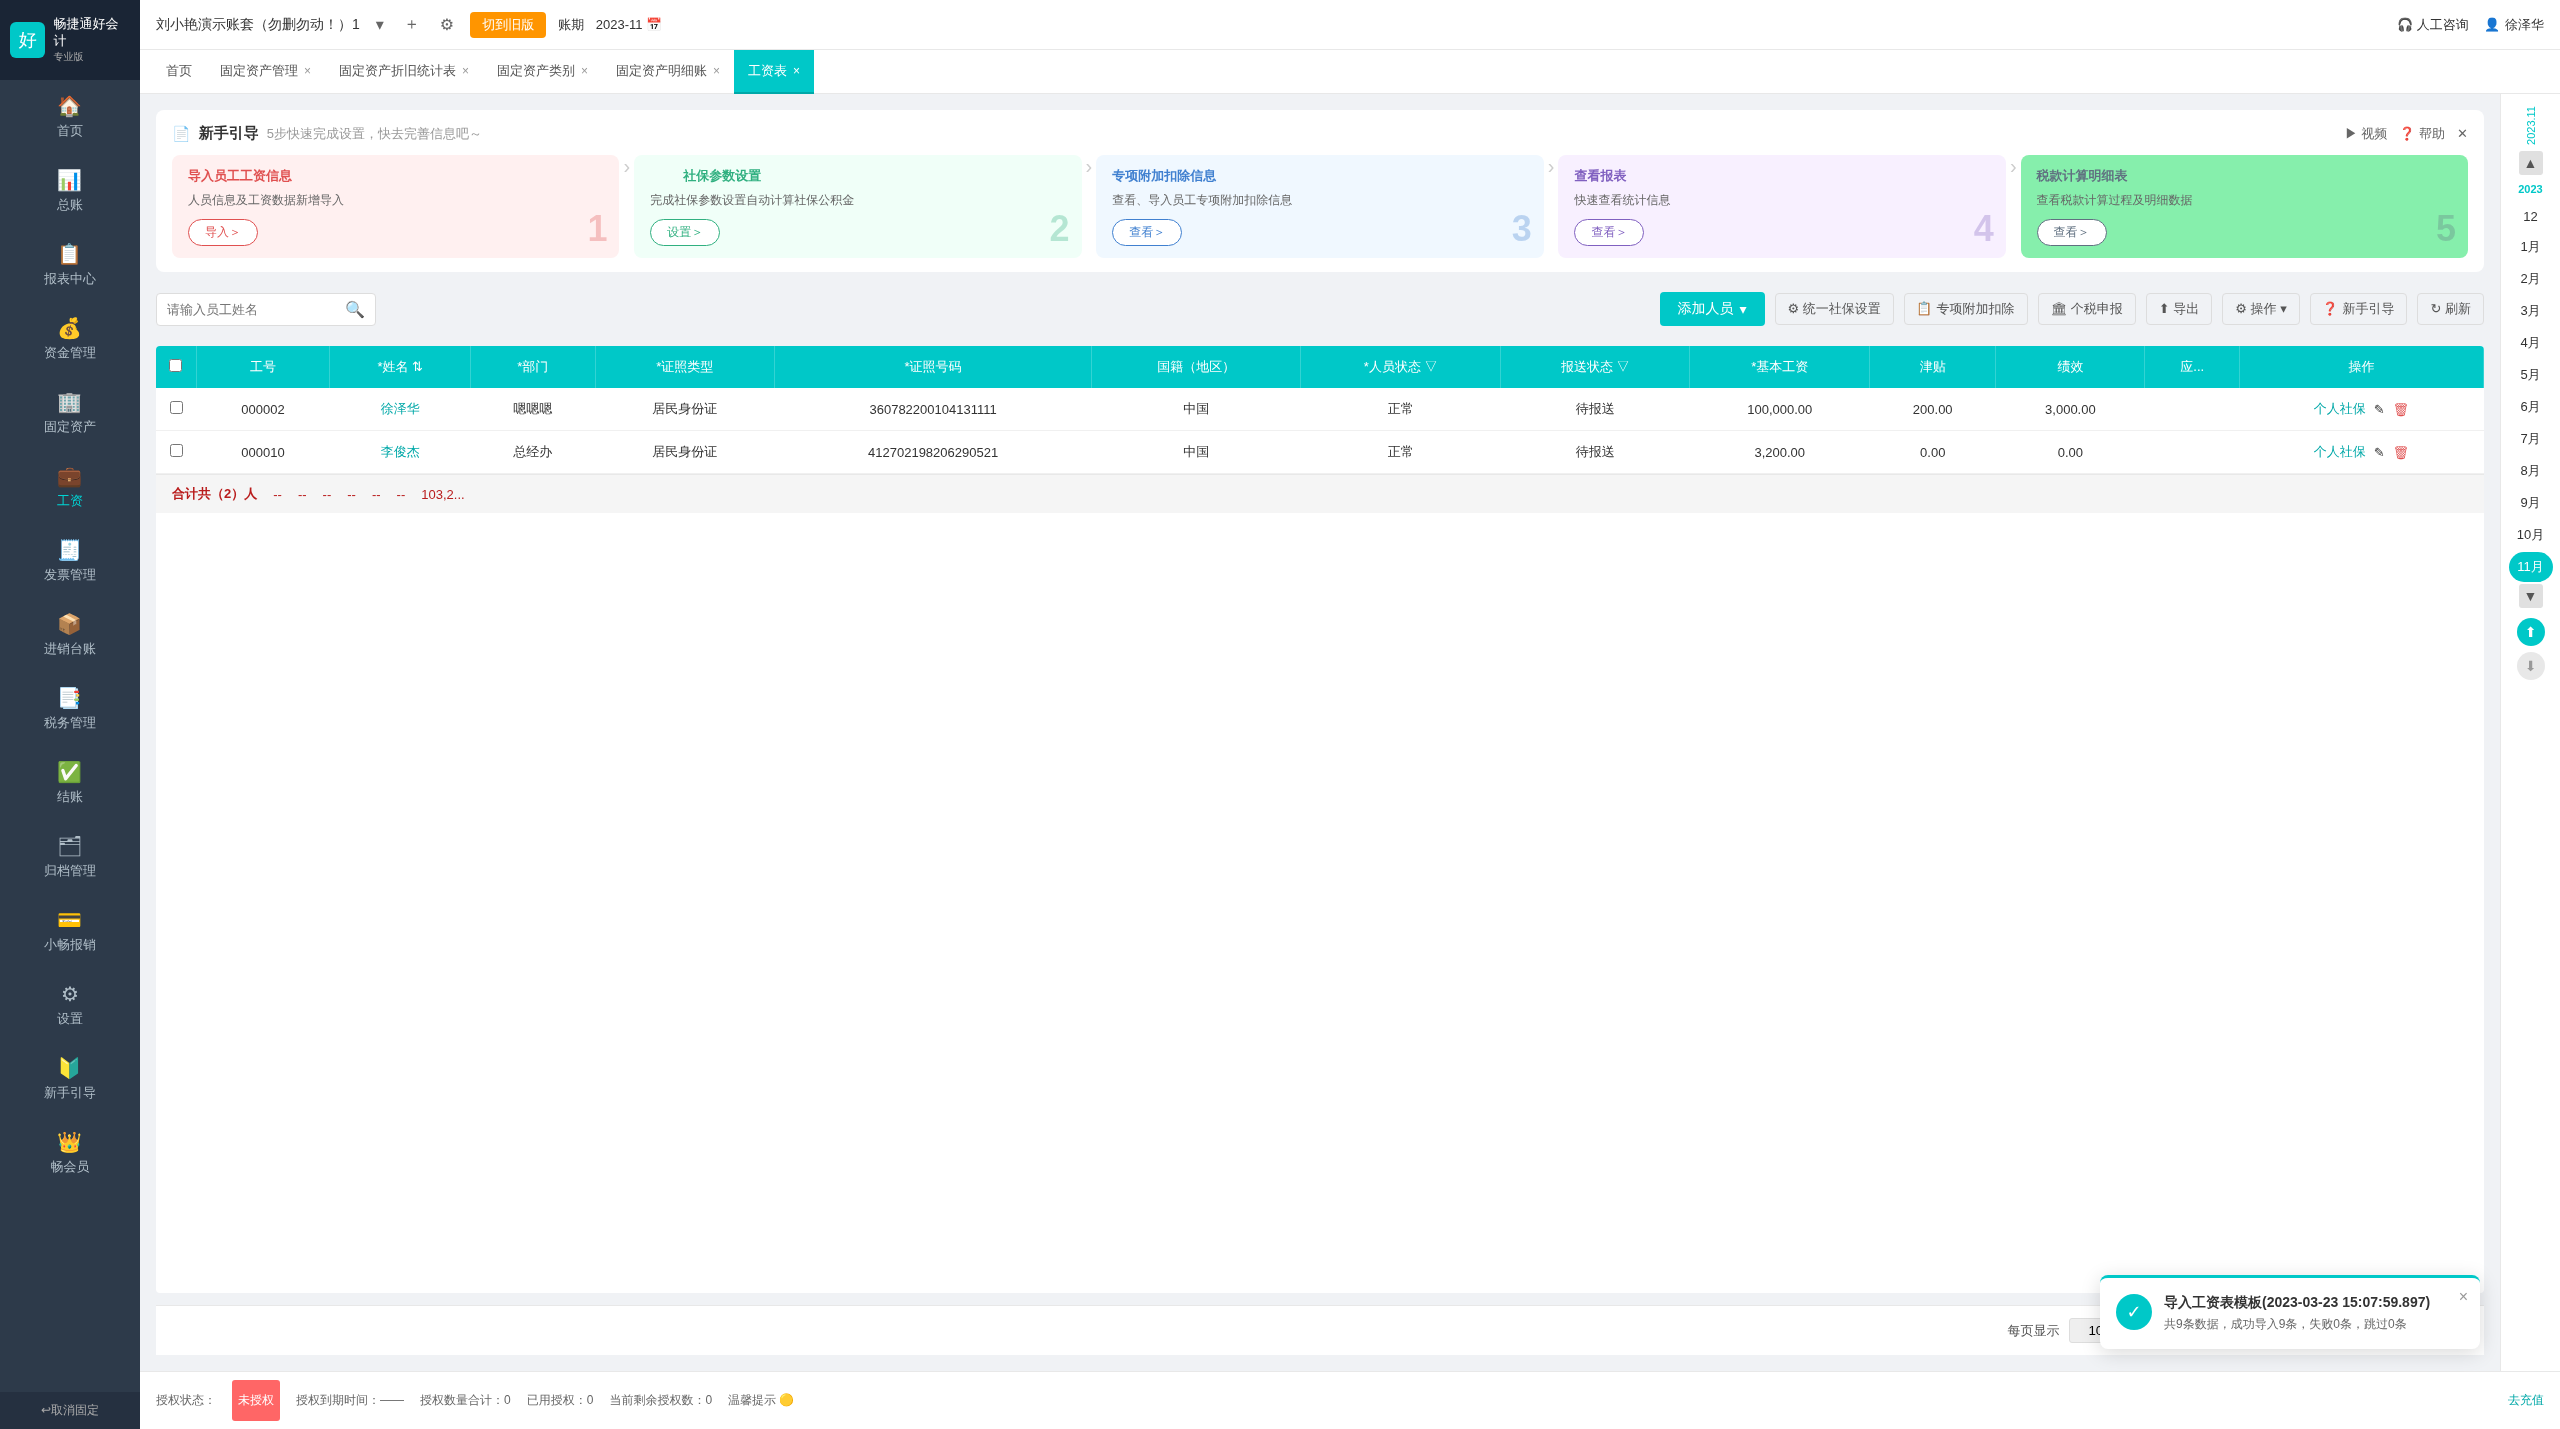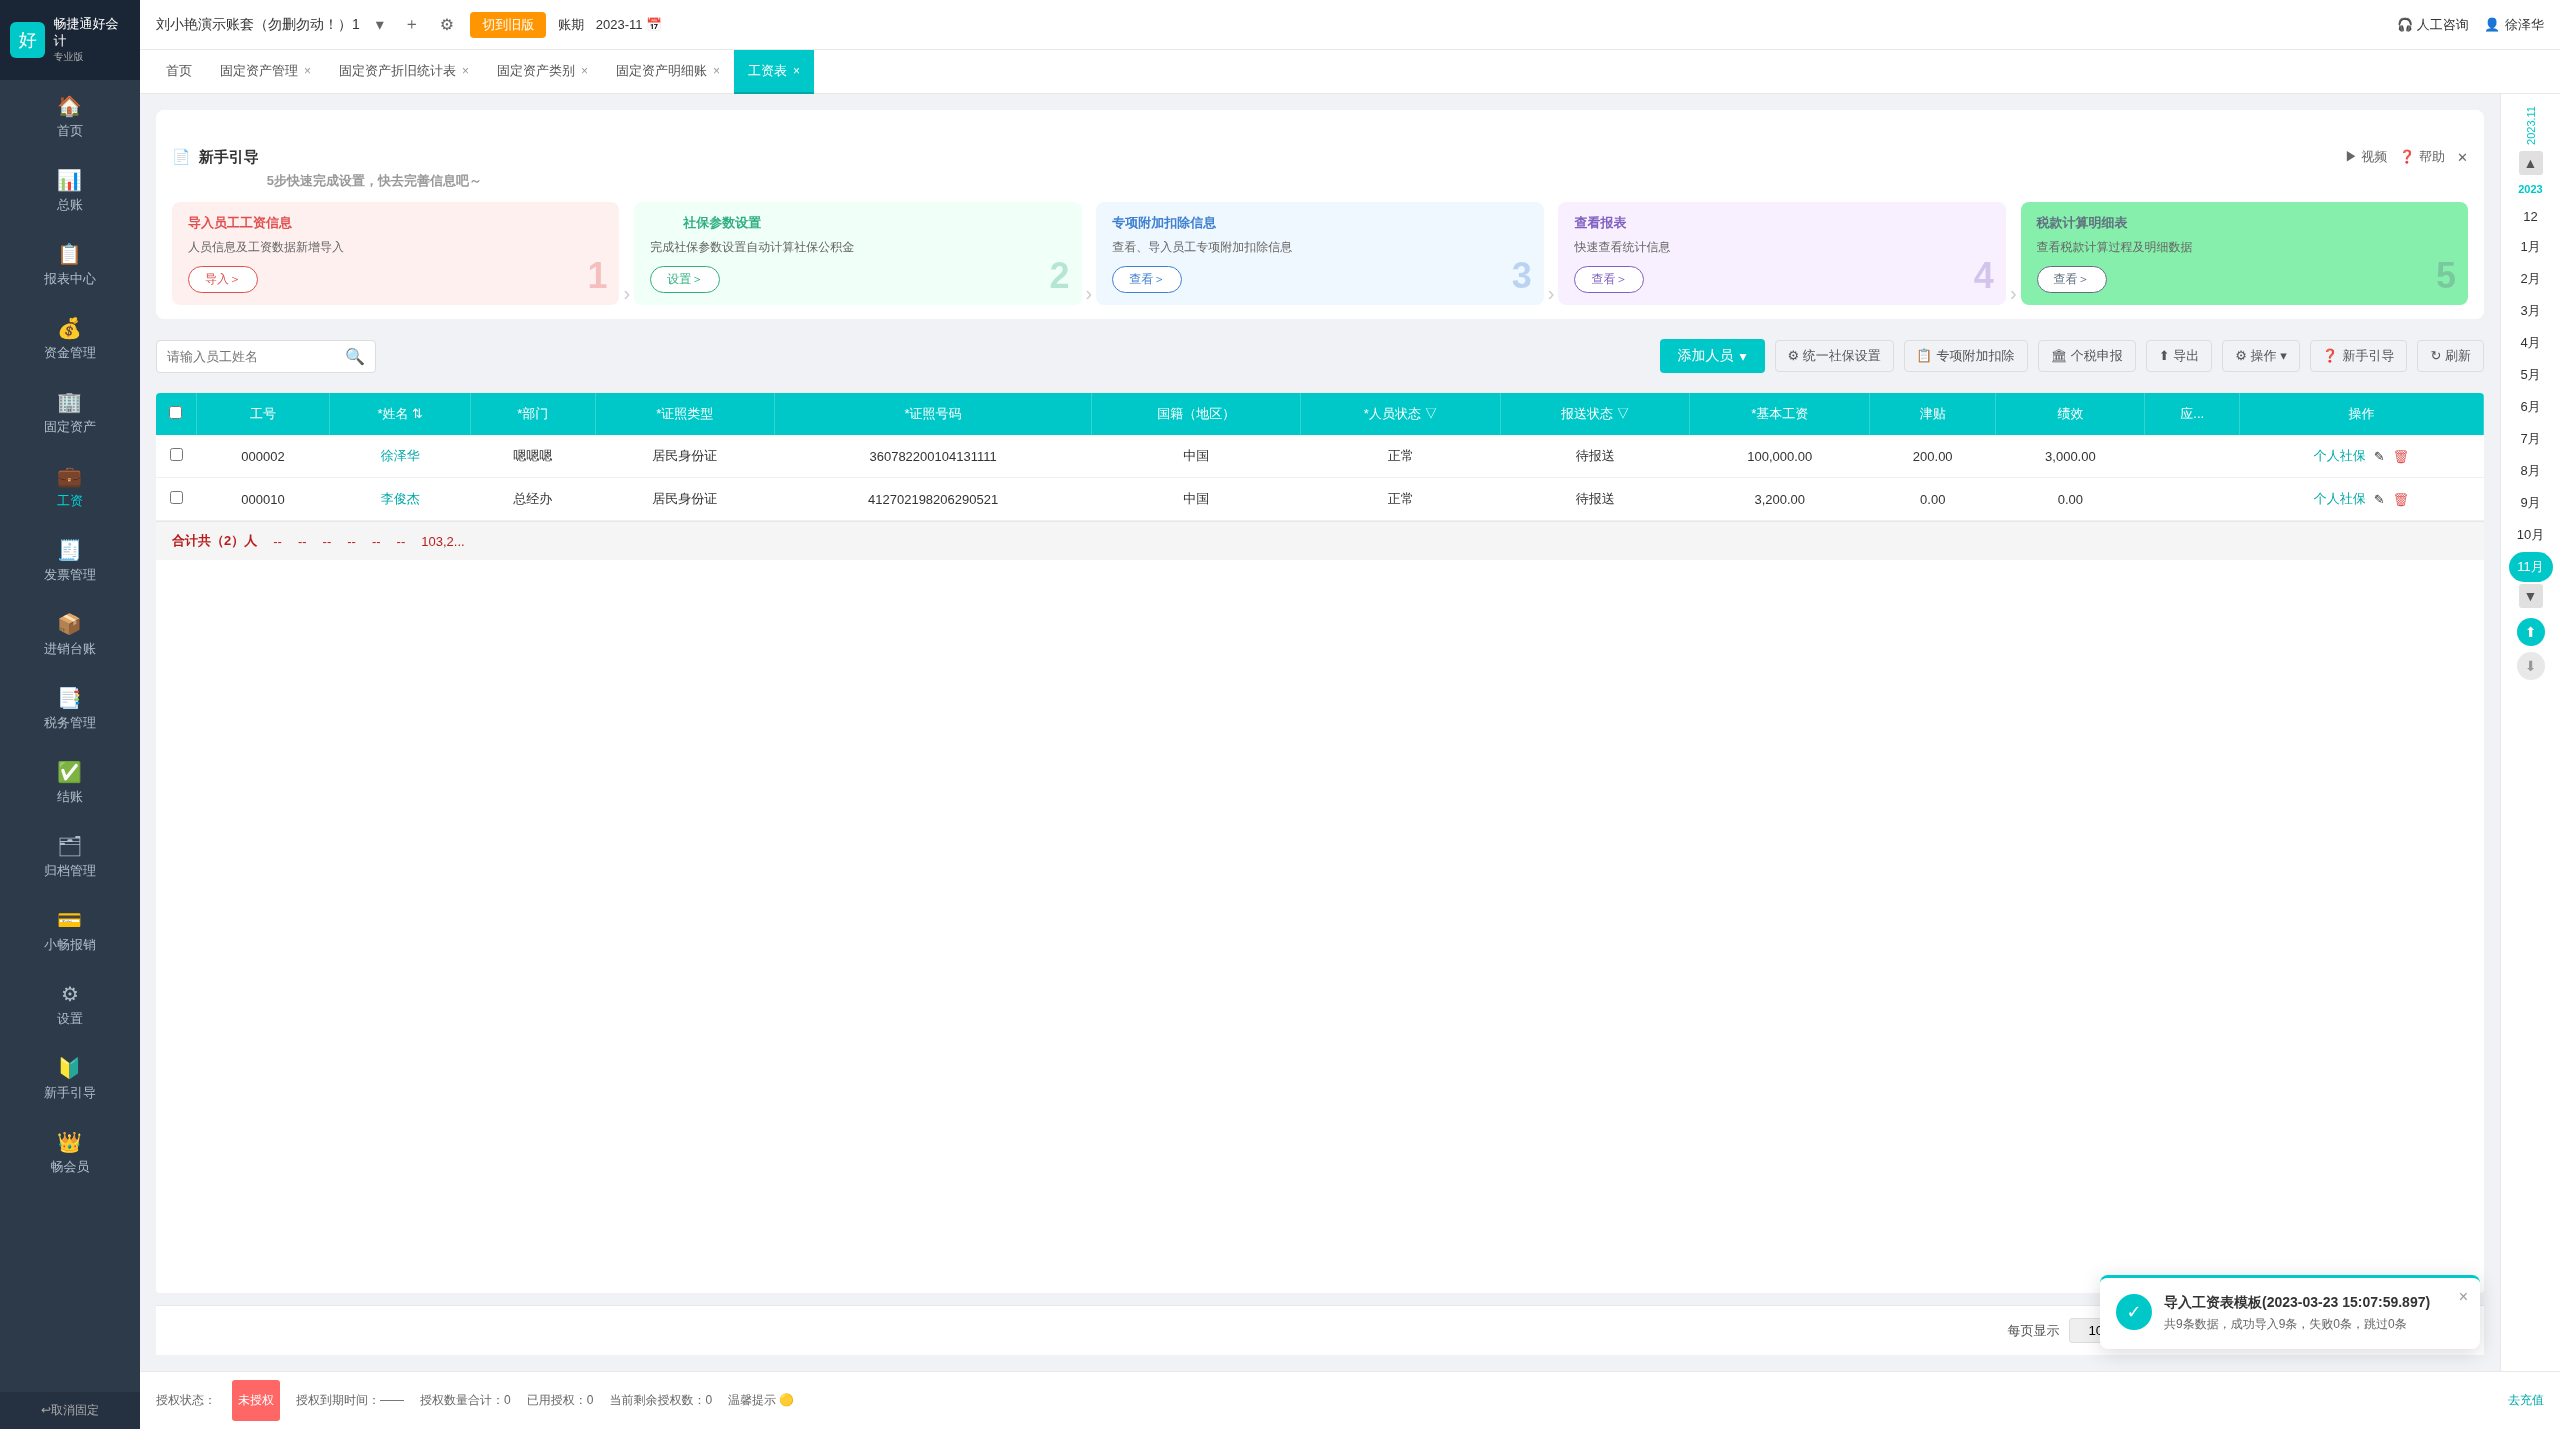--- a/index.html
+++ b/index.html
@@ -188,21 +188,21 @@
     }
     .guide-title-right {
       display: flex;
       align-items: center;
       gap: 12px;
       font-size: 13px;
       color: #666;
     }
     .guide-steps {
       display: flex;
-      align-items: flex-end;
+      align-items: flex-start;
       gap: 0;
     }
     .guide-step {
       flex: 1;
       border-radius: 8px;
       padding: 12px 16px;
       display: flex;
       flex-direction: column;
       gap: 6px;
       position: relative;
@@ -630,21 +630,21 @@
 
   <div class="content">
 
     <div class="page-content">
 
       <div class="guide-banner">
         <div class="guide-title">
           <div class="guide-title-left">
             <span>📄</span>
             <span>新手引导</span>
-            <span style="font-size:13px;font-weight:bold;color:#999;margin-top:48px;">5步快速完成设置，快去完善信息吧～</span>
+            <span style="font-size:13px;font-weight:normal;color:#999;">5步快速完成设置，快去完善信息吧～</span>
           </div>
           <div class="guide-title-right">
             <span>▶ <span>视频</span></span>
             <span>❓ <span>帮助</span></span>
             <span style="cursor:pointer;">✕</span>
           </div>
         </div>
         <div class="guide-steps" id="guide-steps">
             <div class="guide-step step1">
       <div class="guide-step-title">导入员工工资信息</div>

